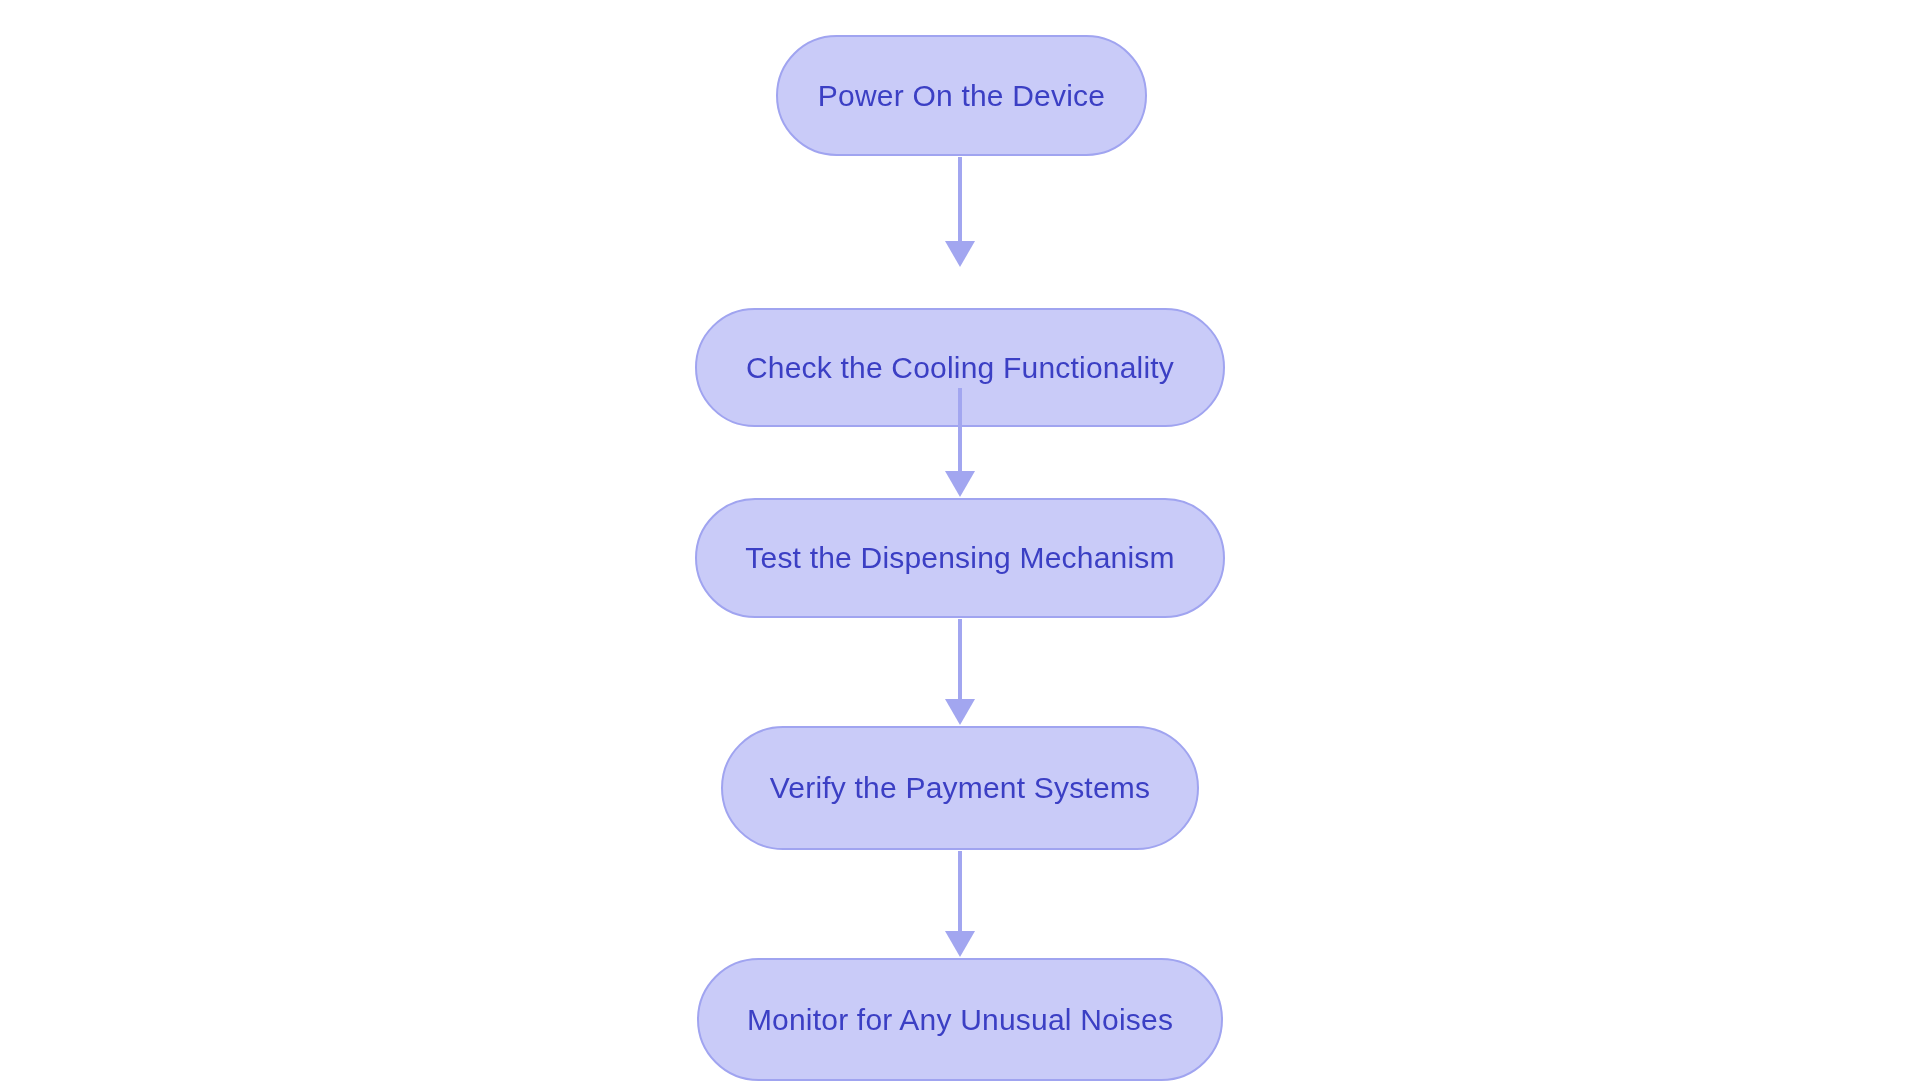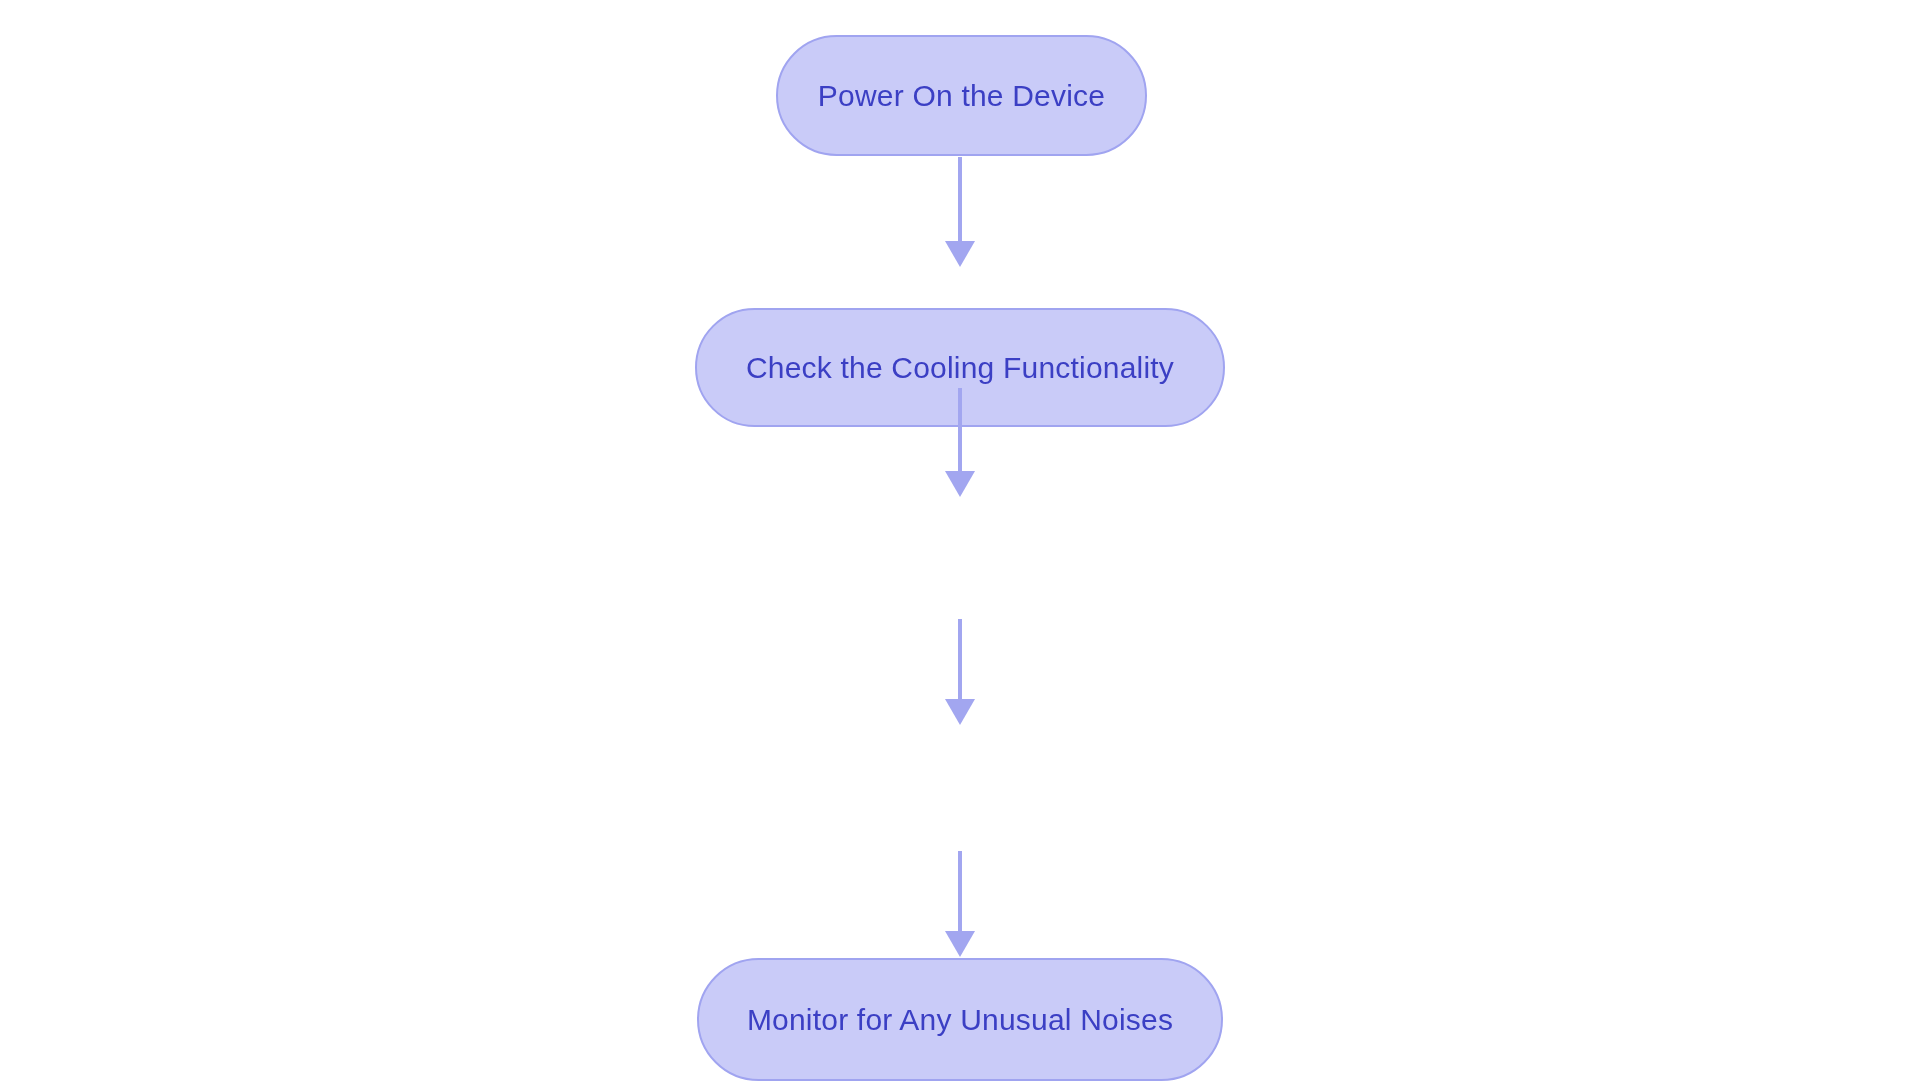--- a/index.html
+++ b/index.html
@@ -85,26 +85,32 @@
 
   <div class="node n2">
     <span class="label">Check the Cooling Functionality</span>
   </div>
 
   <div class="arrow a2">
     <div class="line"></div>
     <div class="head"></div>
   </div>
 
+  <div class="node n3">
+    <span class="label">Test the Dispensing Mechanism</span>
+  </div>
 
   <div class="arrow a3">
     <div class="line"></div>
     <div class="head"></div>
   </div>
 
+  <div class="node n4">
+    <span class="label">Verify the Payment Systems</span>
+  </div>
 
   <div class="arrow a4">
     <div class="line"></div>
     <div class="head"></div>
   </div>
 
   <div class="node n5">
     <span class="label">Monitor for Any Unusual Noises</span>
   </div>
 

